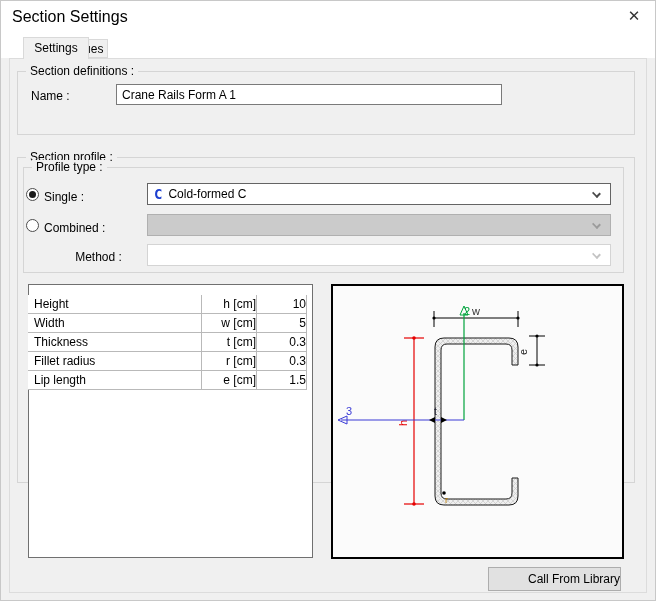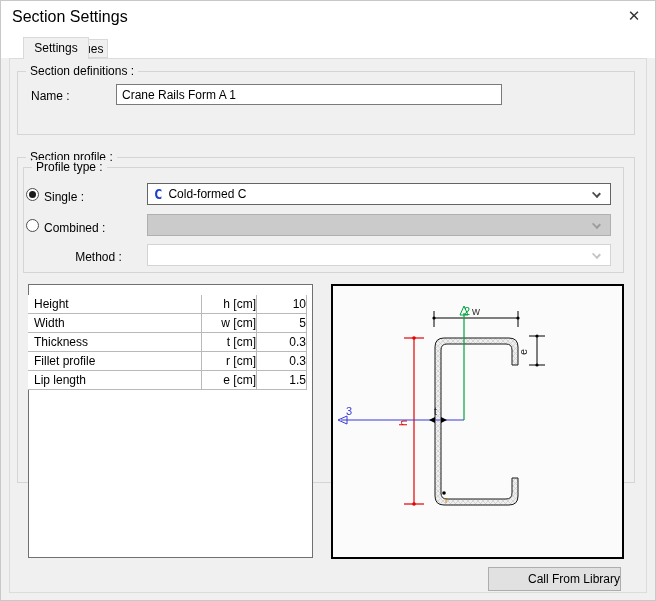--- a/index.html
+++ b/index.html
@@ -111,21 +111,21 @@
   <div class="ptable">
     <div class="cell cname">Height</div>
     <div class="cell cunit">h [cm]</div>
     <div class="cell cval">10</div>
     <div class="cell cname">Width</div>
     <div class="cell cunit">w [cm]</div>
     <div class="cell cval">5</div>
     <div class="cell cname">Thickness</div>
     <div class="cell cunit">t [cm]</div>
     <div class="cell cval">0.3</div>
-    <div class="cell cname">Fillet profile</div>
+    <div class="cell cname">Fillet radius</div>
     <div class="cell cunit">r [cm]</div>
     <div class="cell cval">0.3</div>
     <div class="cell cname">Lip length</div>
     <div class="cell cunit">e [cm]</div>
     <div class="cell cval">1.5</div>
   </div>
 
   <div class="diagram">
     <svg width="289" height="271" viewBox="0 0 289 271">
       <defs>

